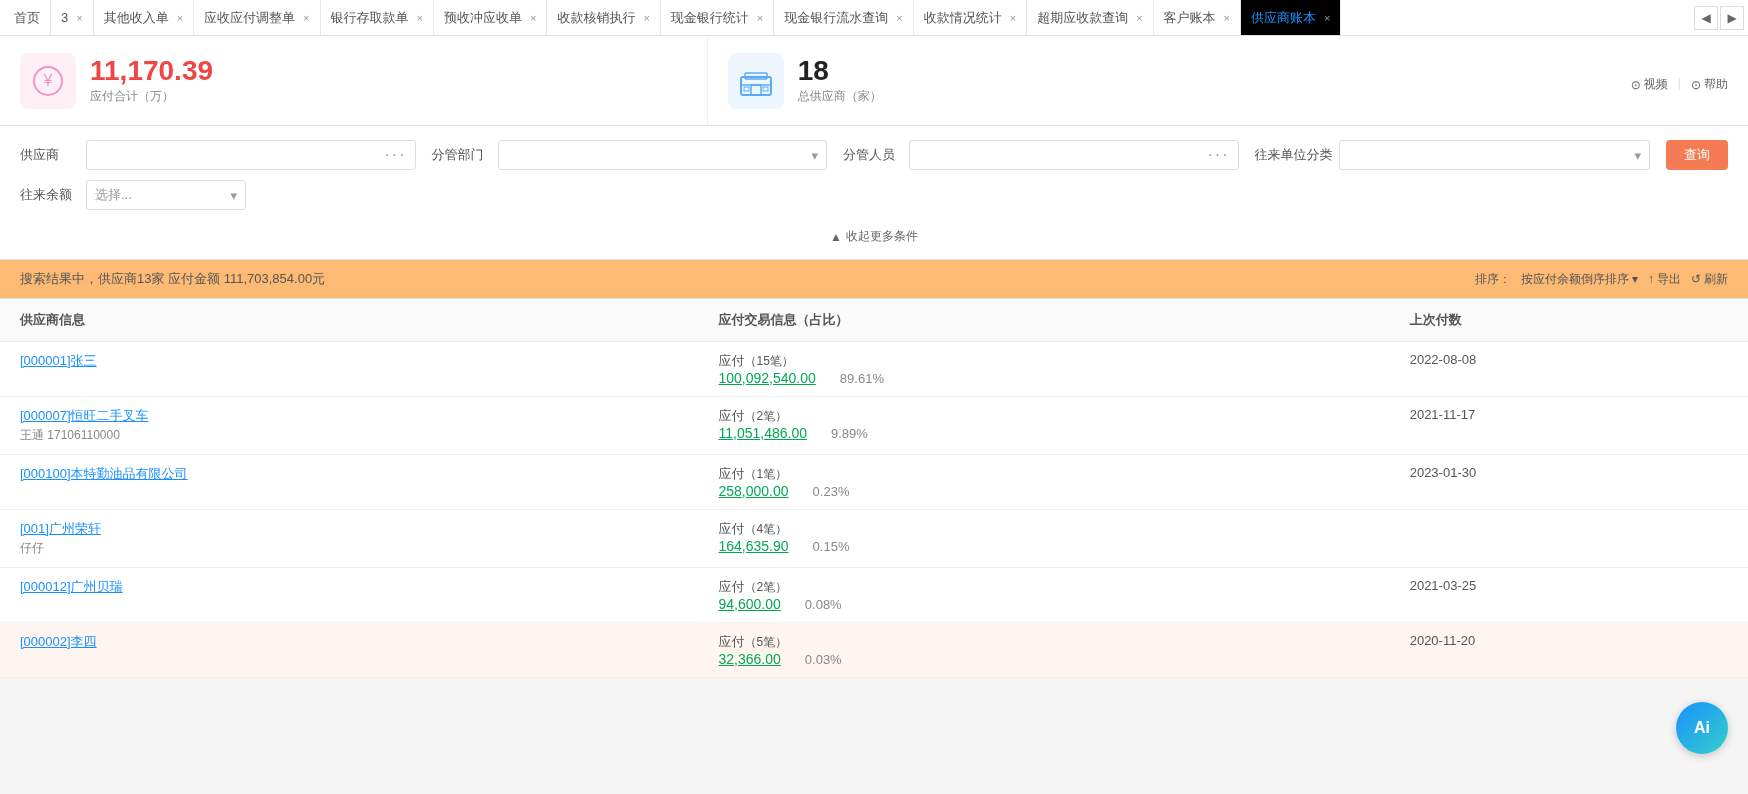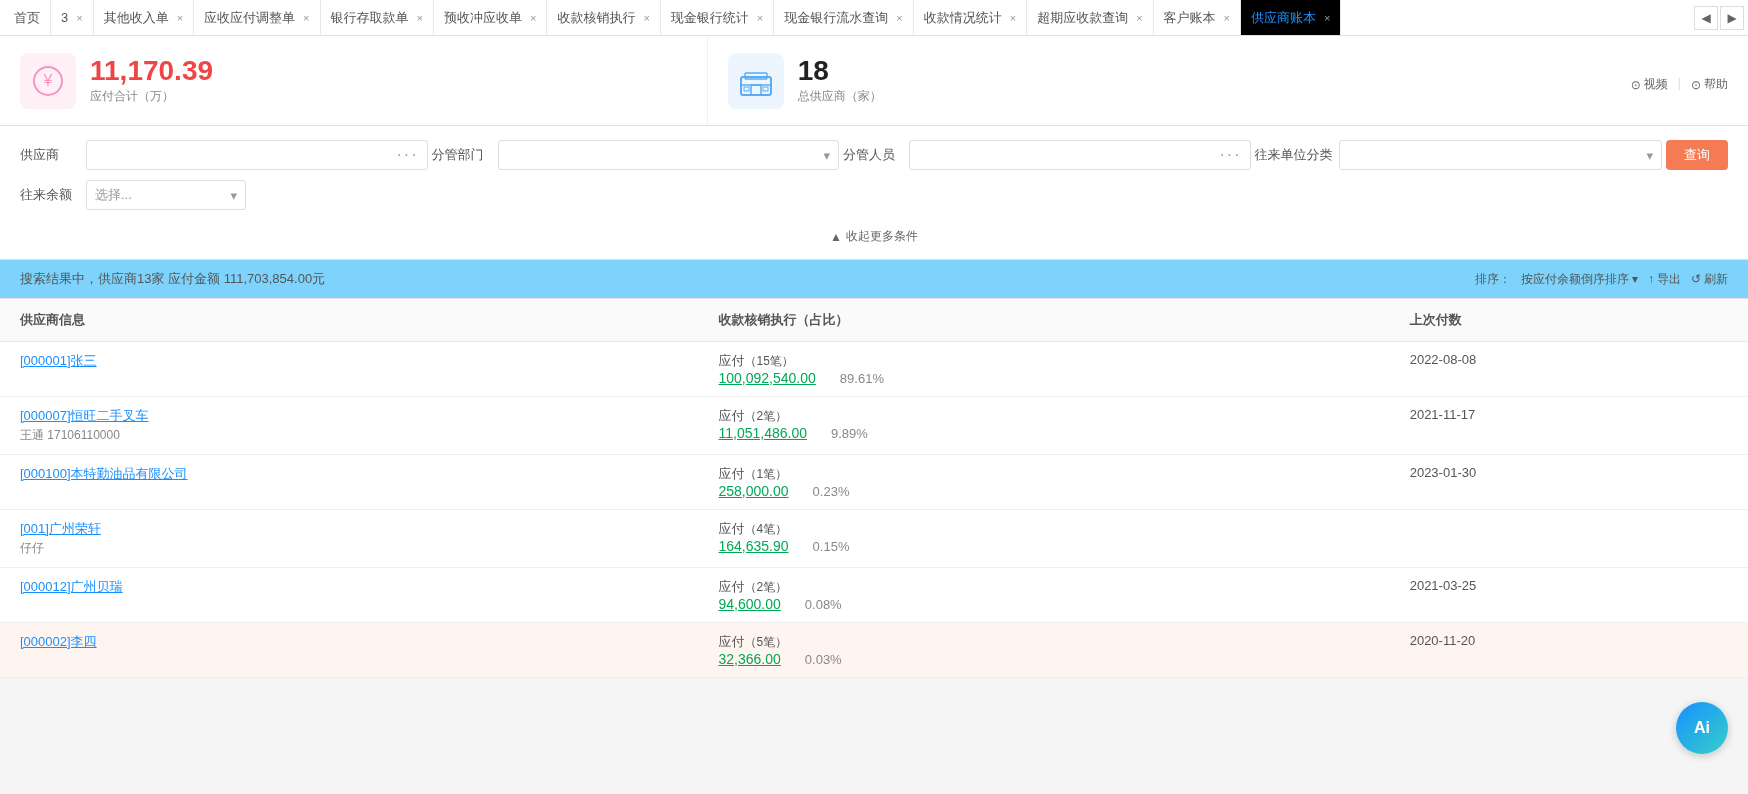--- a/index.html
+++ b/index.html
@@ -89,21 +89,21 @@
 
     
     .filter-area {
       background: #fff;
       padding: 14px 20px 10px 20px;
       border-bottom: 1px solid #e0e0e0;
     }
     .filter-row {
       display: flex;
       align-items: center;
-      gap: 4px;
+      gap: 16px;
       margin-bottom: 10px;
     }
     .filter-item {
       display: flex;
       align-items: center;
       gap: 6px;
       flex: 1;
     }
     .filter-label {
       font-size: 13px;
@@ -165,21 +165,21 @@
       border: none;
       background: none;
       padding: 2px 12px;
     }
 
     
     .result-bar {
       display: flex;
       justify-content: space-between;
       padding: 10px 20px;
-      background: #7dd3fc;
+      background: #fdba74;
       border-bottom: 1px solid #e0e0e0;
       font-size: 13px;
       color: #555;
     }
     .result-bar-right {
       display: flex;
       align-items: center;
       gap: 10px;
       font-size: 12px;
       color: #666;
@@ -384,21 +384,21 @@
       <span>刷新</span>
     </span>
   </div>
 </div>
 
 <div class="table-container">
   <table class="data-table">
     <thead>
       <tr>
         <th id="th-supplier-info">供应商信息</th>
-        <th id="th-tx-info">收款核销执行（占比）</th>
+        <th id="th-tx-info">应付交易信息（占比）</th>
         <th id="th-last-pay">上次付数</th>
       </tr>
     </thead>
     <tbody id="table-body">
     <tr>
           <td><span class="supplier-link">[000001]张三</span></td>
           <td>
             <div><span class="tx-label">应付</span><span class="tx-count">（15笔）</span></div>
             <div class="tx-row">
               <span class="tx-amount">100,092,540.00</span>

